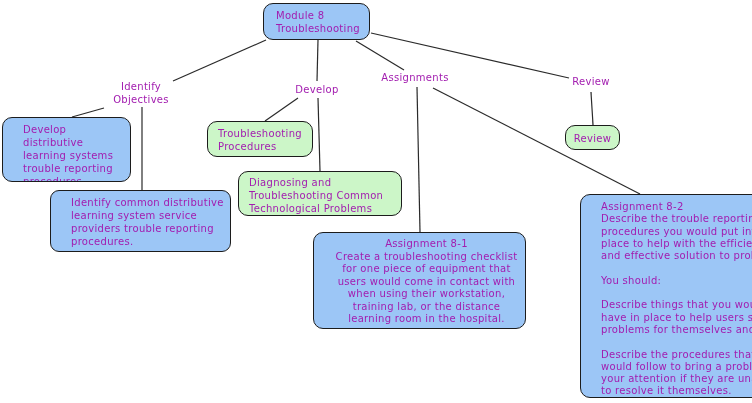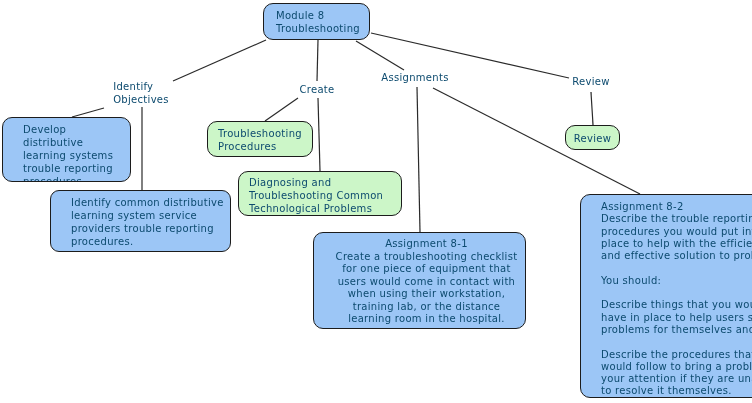--- a/index.html
+++ b/index.html
@@ -2,21 +2,21 @@
 <html><head>
 <meta charset="utf-8">
 <style>
   html, body { margin: 0; padding: 0; background: #ffffff; }
   #canvas {
     position: relative;
     width: 752px;
     height: 403px;
     background: #ffffff;
     font-family: "DejaVu Sans", sans-serif;
-    color: #0c4a6e;
+    color: #a21caf;
     overflow: hidden;
   }
   #edges {
     position: absolute;
     left: 0; top: 0;
     width: 752px; height: 403px;
   }
   .node {
     position: absolute;
     box-sizing: border-box;
@@ -29,21 +29,21 @@
     white-space: pre-line;
     overflow: hidden;
   }
   .node.blue  { background: #9cc6f6; padding-left: 20px; }
   .node.green { background: #ccf6c8; }
   .link-label {
     position: absolute;
     font-size: 10px;
     line-height: 13px;
     letter-spacing: 0.3px;
-    text-align: left;
+    text-align: center;
     white-space: pre-line;
     transform: translateX(-50%);
   }
   #node-module    { left: 263px; top: 3px;   width: 107px; height: 37px; padding-left: 12px; }
   #node-develop   { left: 2px;   top: 117px; width: 129px; height: 65px; }
   #node-identify  { left: 50px;  top: 190px; width: 181px; height: 62px; border-radius: 9px; }
   #node-tsproc    { left: 207px; top: 121px; width: 106px; height: 36px; }
   #node-diag      { left: 238px; top: 171px; width: 164px; height: 45px; padding-top: 4px; }
   #node-a81       { left: 313px; top: 232px; width: 213px; height: 97px; line-height: 12.5px; text-align: center; }
   #node-review    { left: 565px; top: 125px; width: 55px;  height: 25px; text-align: center; padding: 6px 4px 4px 4px; }
@@ -73,21 +73,21 @@
       <line x1="591" y1="92" x2="593" y2="125"></line>
     </g>
   </svg>
 
   <div class="node blue" id="node-module">Module 8
 Troubleshooting</div>
 
   <div class="link-label" id="label-lo">Identify
 Objectives</div>
 
-  <div class="link-label" id="label-topics">Create</div>
+  <div class="link-label" id="label-topics">Develop</div>
 
   <div class="link-label" id="label-assignments">Assignments</div>
 
   <div class="link-label" id="label-review">Review</div>
 
   <div class="node blue" id="node-develop">Develop distributive
 learning systems
 trouble reporting
 procedures</div>
 

